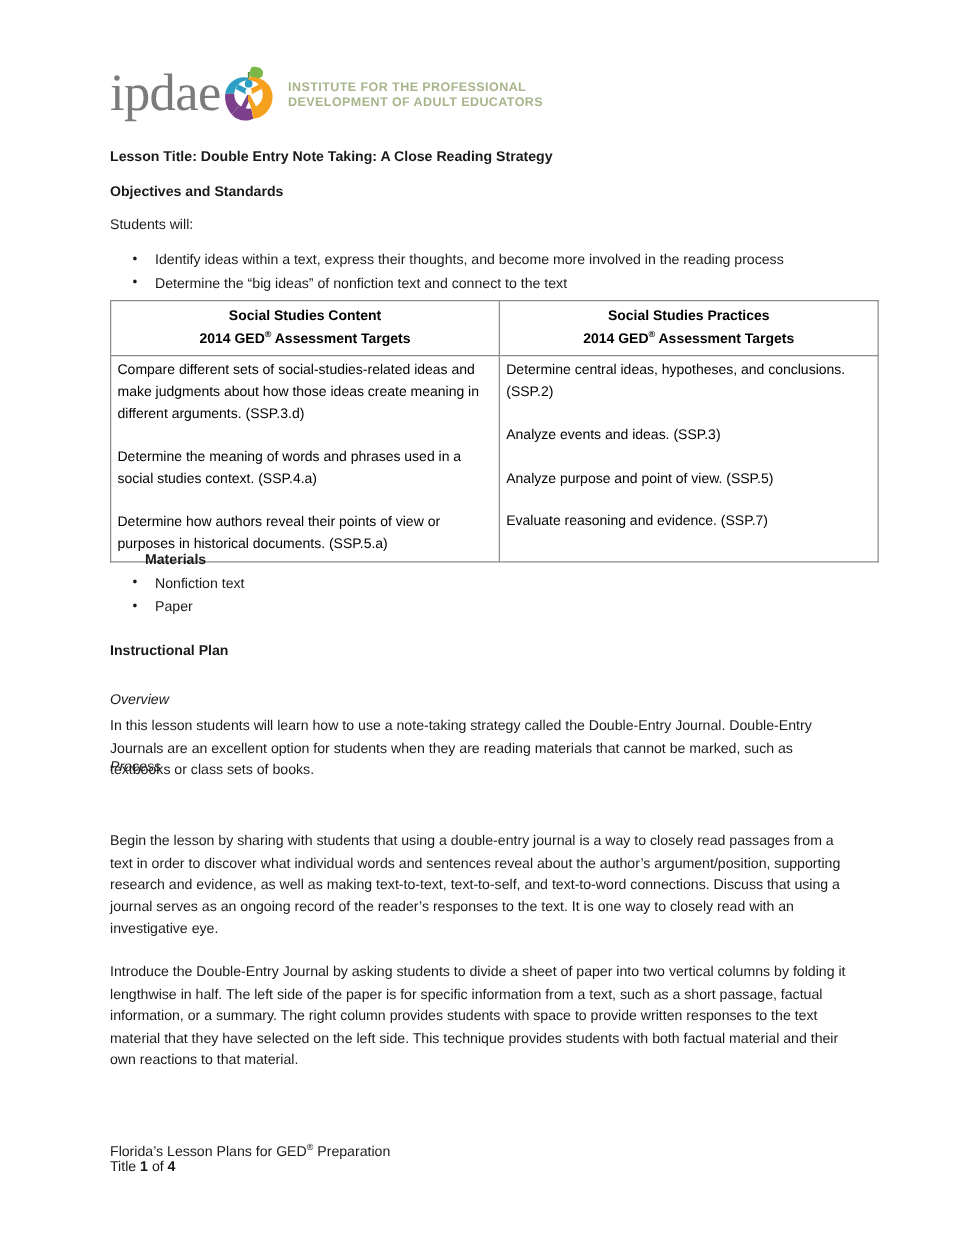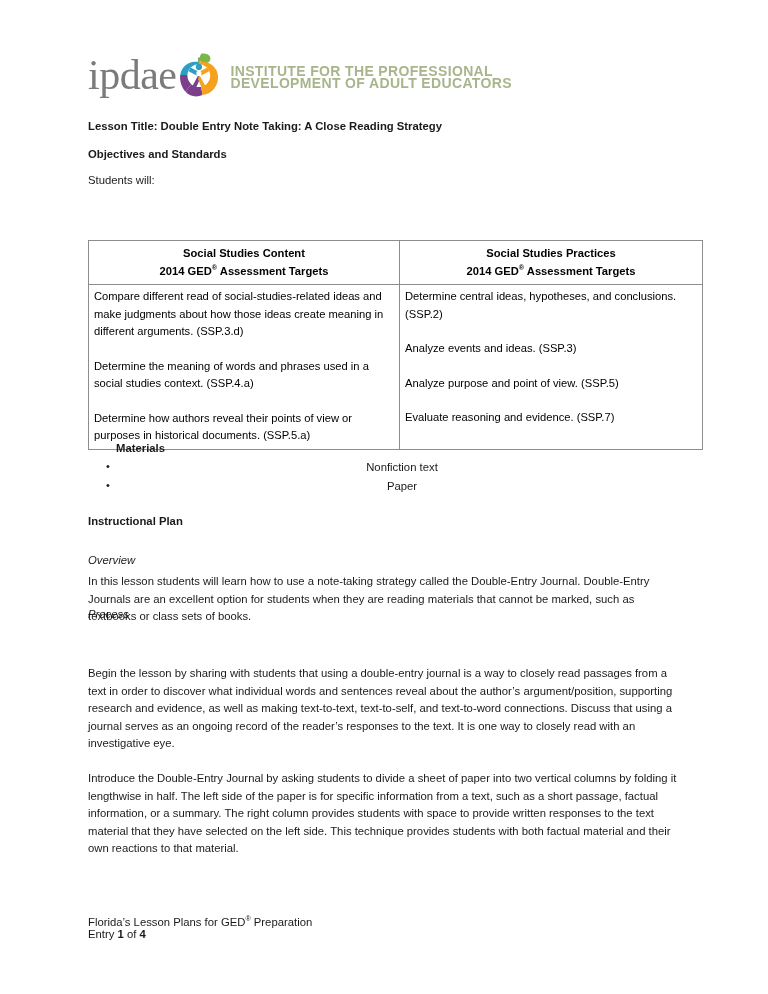--- a/index.html
+++ b/index.html
@@ -44,21 +44,21 @@
   .logo-apple {
     width: 42px;
     height: 46px;
     position: relative;
     margin-left: 0px;
     margin-right: 10px;
     flex: 0 0 auto;
   }
   .logo-tagline {
     font-family: "Liberation Sans", sans-serif;
-    font-size: 14px;
+    font-size: 10px;
     line-height: 12.5px;
     letter-spacing: 0.35px;
     color: #a8b58c;
     font-weight: 700;
     padding-top: 4px;
   }
 
   
   .doc-text {
     position: absolute;
@@ -181,64 +181,68 @@
       <span>DEVELOPMENT OF ADULT EDUCATORS</span>
     </span>
   </div>
 
   <div class="doc-text heading" style="top:118px;">Lesson Title: Double Entry Note Taking: A Close Reading Strategy</div>
 
   <div class="doc-text heading" style="top:146px;">Objectives and Standards</div>
 
   <div class="doc-text" style="top:172px;">Students will:</div>
 
+  <ul class="bullet-list doc-text" style="top:199px;">
+    <li>Identify ideas within a text, express their thoughts, and become more involved in the reading process</li>
+    <li>Determine the “big ideas” of nonfiction text and connect to the text</li>
+  </ul>
 
   <table class="std-table">
     <thead>
       <tr>
         <th class="col-left">
           <span class="line">Social Studies Content</span>
           <span class="line"><span>2014 GED</span><sup class="reg">®</sup><span> Assessment Targets</span></span>
         </th>
         <th class="col-right">
           <span class="line">Social Studies Practices</span>
           <span class="line"><span>2014 GED</span><sup class="reg">®</sup><span> Assessment Targets</span></span>
         </th>
       </tr>
     </thead>
     <tbody>
       <tr>
         <td class="col-left">
-          <p>Compare different read of social-studies-related ideas and make judgments about how those ideas create meaning in different arguments. (SSP.3.d)</p>
+          <p>Compare different sets of social-studies-related ideas and make judgments about how those ideas create meaning in different arguments. (SSP.3.d)</p>
           <p>Determine the meaning of words and phrases used in a social studies context. (SSP.4.a)</p>
           <p>Determine how authors reveal their points of view or purposes in historical documents. (SSP.5.a)</p>
         </td>
         <td class="col-right">
           <p>Determine central ideas, hypotheses, and conclusions. (SSP.2)</p>
           <p>Analyze events and ideas. (SSP.3)</p>
           <p>Analyze purpose and point of view. (SSP.5)</p>
           <p>Evaluate reasoning and evidence. (SSP.7)</p>
         </td>
       </tr>
     </tbody>
   </table>
 
   <div class="doc-text heading" style="top:440px;margin-left:28px;">Materials</div>
-  <ul class="bullet-list doc-text" style="top:458px;text-align:center;">
+  <ul class="bullet-list doc-text" style="top:458px;">
     <li>Nonfiction text</li>
     <li>Paper</li>
   </ul>
 
   <div class="doc-text heading" style="top:513px;">Instructional Plan</div>
 
   <div class="doc-text italic" style="top:552px;">Overview</div>
   <p class="doc-text para" style="top:573px;">In this lesson students will learn how to use a note-taking strategy called the Double-Entry Journal.  Double-Entry Journals are an excellent option for students when they are reading materials that cannot be marked, such as textbooks or class sets of books.</p>
 
   <div class="doc-text italic" style="top:606px;">Process</div>
   <p class="doc-text para" style="top:665px;">Begin the lesson by sharing with students that using a double-entry journal is a way to closely read passages from a text in order to discover what individual words and sentences reveal about the author’s argument/position, supporting research and evidence, as well as making text-to-text, text-to-self, and text-to-word connections. Discuss that using a journal serves as an ongoing record of the reader’s responses to the text. It is one way to closely read with an investigative eye.</p>
   <p class="doc-text para" style="top:770px;">Introduce the Double-Entry Journal by asking students to divide a sheet of paper into two vertical columns by folding it lengthwise in half. The left side of the paper is for specific information from a text, such as a short passage, factual information, or a summary. The right column provides students with space to provide written responses to the text material that they have selected on the left side. This technique provides students with both factual material and their own reactions to that material.</p>
 
   <div class="footer">
     <span class="footer-left"><span>Florida’s Lesson Plans for GED</span><sup class="reg">®</sup><span> Preparation</span></span>
-    <span class="footer-right"><span>Entry</span> <span class="num">1</span> <span>of</span> <span class="num">4</span></span>
+    <span class="footer-right"><span>Title</span> <span class="num">1</span> <span>of</span> <span class="num">4</span></span>
   </div>
 
 </div>
 
 </body></html>

